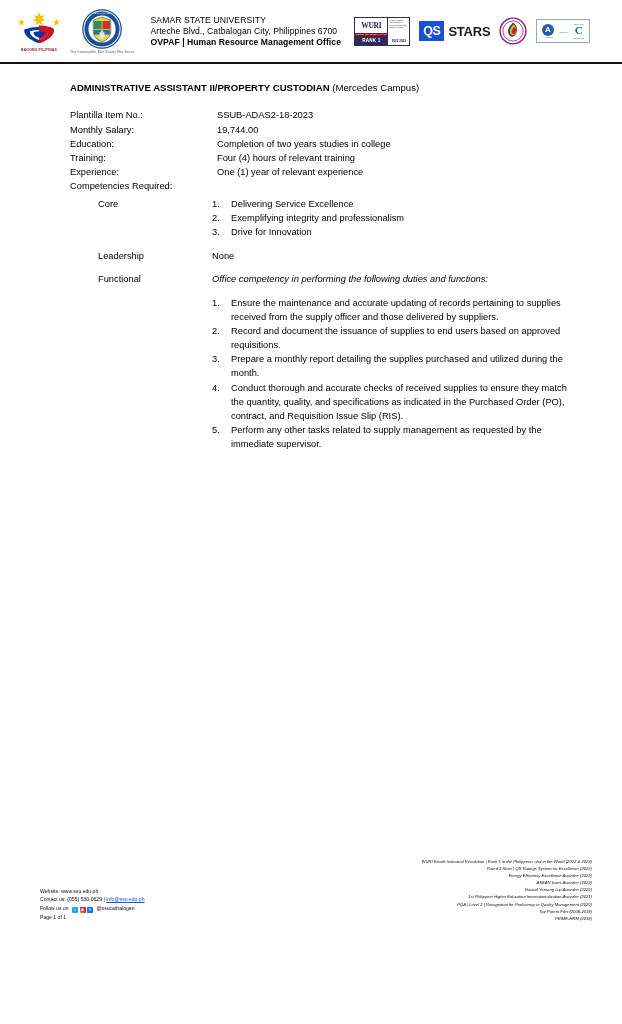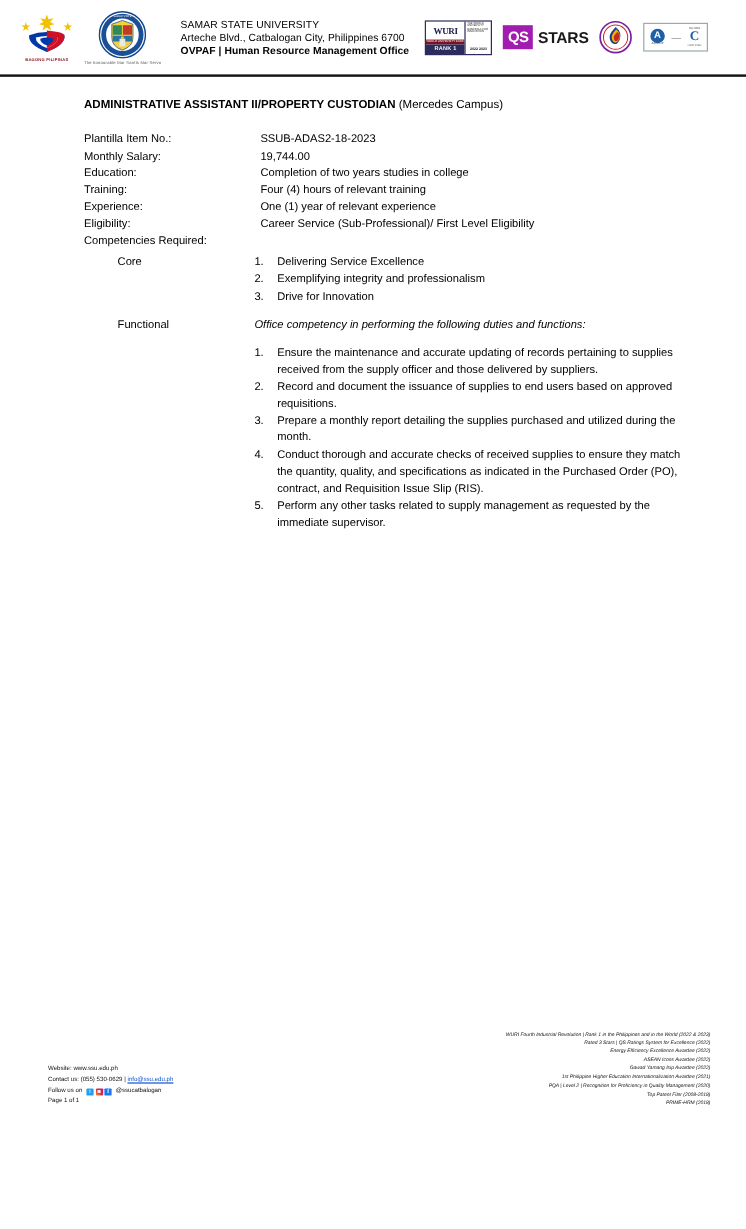--- a/index.html
+++ b/index.html
@@ -128,21 +128,21 @@
     font-size: 3px;
     color: #222;
     text-align: center;
     font-weight: bold;
     line-height: 1.1;
   }
 
   
   .qs-wrap { display: flex; align-items: center; gap: 4px; }
   .qs-box {
-    background: #a21caf;
+    background: #1d4ed8;
     color: #fff;
     font-weight: bold;
     font-size: 12.5px;
     padding: 4px 4px;
     line-height: 1;
     letter-spacing: -.5px;
   }
   .qs-stars {
     font-weight: bold;
     font-size: 13px;
@@ -420,24 +420,20 @@
       </tr>
       <tr>
         <td class="lbl">Training:</td>
         <td class="val">Four (4) hours of relevant training</td>
       </tr>
       <tr>
         <td class="lbl">Experience:</td>
         <td class="val">One (1) year of relevant experience</td>
       </tr>
       <tr>
-        <td class="lbl">Eligibility:</td>
-        <td class="val">Career Service (Sub-Professional)/ First Level Eligibility</td>
-      </tr>
-      <tr>
         <td class="lbl">Competencies Required:</td>
         <td class="val"></td>
       </tr>
     </tbody>
   </table>
 
   <div class="comp-block">
 
     <div class="comp-row">
       <div class="comp-label">Core</div>
@@ -452,20 +448,24 @@
               <span class="t">Exemplifying integrity and professionalism</span>
             </li>
           <li>
               <span class="n">3.</span>
               <span class="t">Drive for Innovation</span>
             </li>
         </ol>
       </div>
     </div>
 
+    <div class="comp-row">
+      <div class="comp-label">Leadership</div>
+      <div class="comp-value">None</div>
+    </div>
 
     <div class="comp-row">
       <div class="comp-label">Functional</div>
       <div class="comp-value">
         <div class="italic">Office competency in performing the following duties and functions:</div>
         <div class="duties">
           <ol class="num">
             <li>
                 <span class="n">1.</span>
                 <span class="t">Ensure the maintenance and accurate updating of records pertaining to supplies received from the supply officer and those delivered by suppliers.</span>

